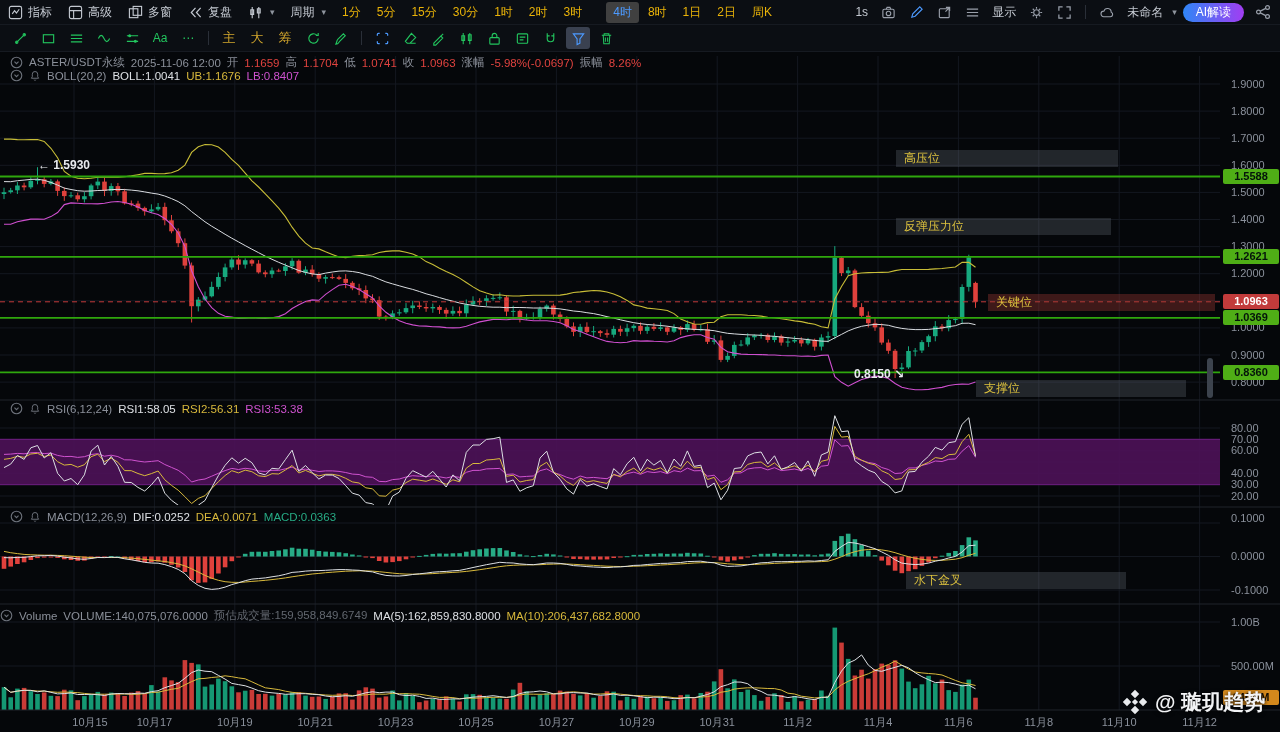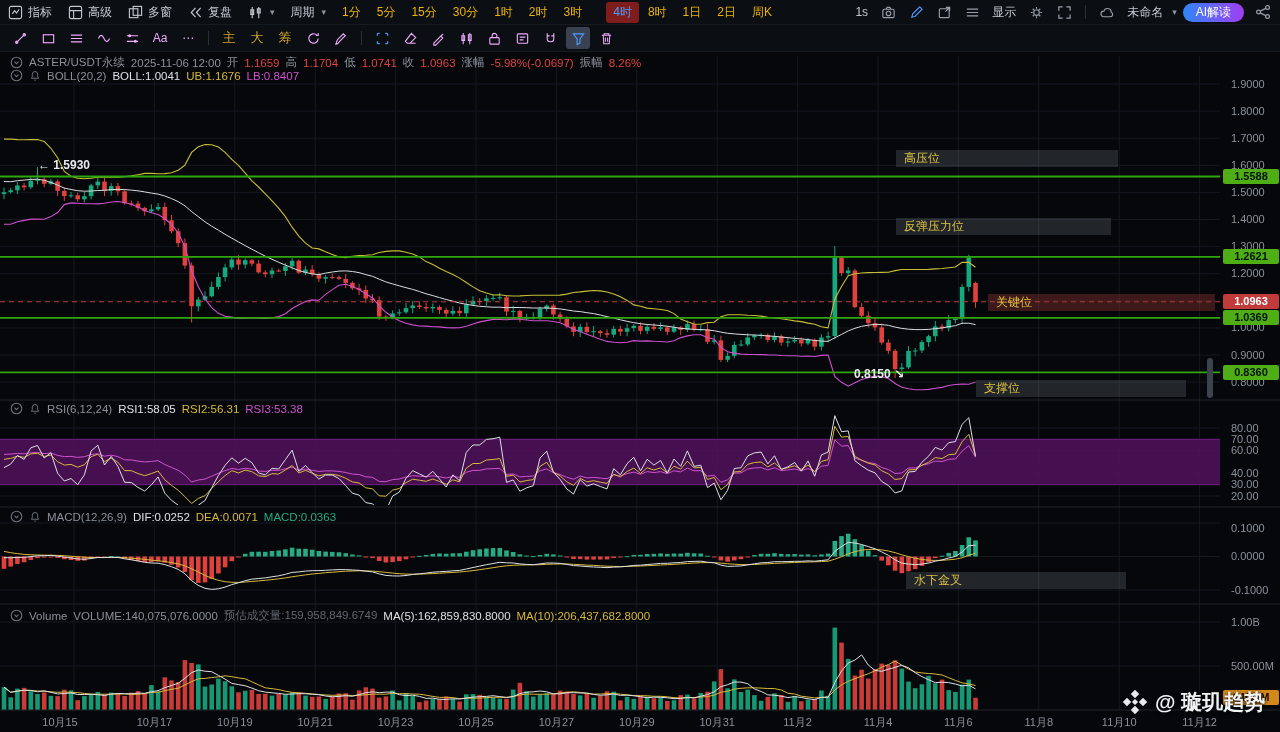--- a/index.html
+++ b/index.html
@@ -4,32 +4,32 @@
 <style>
   html,body{margin:0;padding:0;background:#05070a;}
   #app{position:relative;width:1280px;height:732px;overflow:hidden;background:#05070a;
        font-family:"Liberation Sans","DejaVu Sans",sans-serif;-webkit-font-smoothing:antialiased;}
   
   #topbar{position:absolute;left:0;top:0;width:1280px;height:25px;background:#0b0e13;
           border-bottom:1px solid #161a21;display:flex;align-items:center;box-sizing:border-box;}
   .tb-item{display:flex;align-items:center;gap:5px;color:#c3c8d0;font-size:12px;padding:0 8px;height:24px;cursor:pointer;white-space:nowrap;}
   .tb-item svg{display:block;}
   .tf{color:#eab308;font-size:12px;padding:2px 7px;margin:0 1px;border-radius:3px;cursor:pointer;white-space:nowrap;}
-  .tf.active{color:#4c9aff;background:#7f1d1d;margin-left:16px;}
+  .tf.active{color:#4c9aff;background:#404040;margin-left:16px;}
   .caret{color:#8f959e;font-size:9px;margin-left:2px;}
   #tb-right{margin-left:auto;display:flex;align-items:center;gap:2px;padding-right:4px;}
   .tb-ic{width:26px;height:22px;display:flex;align-items:center;justify-content:center;color:#9aa0ab;cursor:pointer;}
   .tb-text{color:#c3c8d0;font-size:12px;padding:0 5px;cursor:pointer;}
   .vdiv{width:1px;height:14px;background:#2a2f38;margin:0 6px;}
   #ai-btn{display:flex;align-items:center;justify-content:center;height:19px;padding:0 13px;border-radius:10px;
           background:linear-gradient(90deg,#2f86f6,#a13df2);color:#fff;font-size:12px;cursor:pointer;margin:0 4px;white-space:nowrap;}
   
   #toolbar2{position:absolute;left:0;top:25px;width:1280px;height:27px;background:#0b0e13;
             border-bottom:1px solid #161a21;display:flex;align-items:center;box-sizing:border-box;padding-left:6px;}
-  .tool{min-width:24px;height:22px;display:flex;align-items:center;justify-content:center;color:#f0abfc;
+  .tool{min-width:24px;height:22px;display:flex;align-items:center;justify-content:center;color:#22c55e;
         font-size:12px;cursor:pointer;margin:0 2px;border-radius:3px;}
   .tool.cn{color:#d2a62c;font-size:13px;}
   .tool.blue{color:#4c9aff;}
   .tool.hl{background:#3a4150;}
   
   #chartwrap{position:absolute;left:0;top:52px;width:1280px;height:680px;}
   #cv{position:absolute;left:0;top:0;z-index:1;}
   #overlay{position:absolute;left:0;top:0;width:1280px;height:680px;z-index:2;pointer-events:none;}
   .axis-label{position:absolute;left:1231px;color:#8b919c;font-size:11px;white-space:nowrap;}
   .badge{position:absolute;left:1223px;width:56px;height:15px;font-size:11px;font-weight:bold;
@@ -943,39 +943,39 @@
         <div class="axis-label" style="top:242.3px">1.1000</div>
         <div class="axis-label" style="top:269.4px">1.0000</div>
         <div class="axis-label" style="top:296.5px">0.9000</div>
         <div class="axis-label" style="top:323.6px">0.8000</div>
         <div class="axis-label" style="top:369.5px">80.00</div>
         <div class="axis-label" style="top:380.8px">70.00</div>
         <div class="axis-label" style="top:392.2px">60.00</div>
         <div class="axis-label" style="top:414.8px">40.00</div>
         <div class="axis-label" style="top:426.2px">30.00</div>
         <div class="axis-label" style="top:437.5px">20.00</div>
-        <div class="axis-label" style="top:470px">0.1000</div>
+        <div class="axis-label" style="top:460px">0.1000</div>
         <div class="axis-label" style="top:498.0px">0.0000</div>
         <div class="axis-label" style="top:531.5px">-0.1000</div>
         <div class="axis-label" style="top:563.5px">1.00B</div>
         <div class="axis-label" style="top:607.5px">500.00M</div>
         <div class="badge green" style="top:117.0px">1.5588</div>
         <div class="badge green" style="top:197.4px">1.2621</div>
         <div class="badge green" style="top:258.4px">1.0369</div>
         <div class="badge green" style="top:312.8px">0.8360</div>
         <div class="badge red" style="top:242.3px">1.0963</div>
         <div class="badge orange" style="top:638.2px">140.1M</div>
         <div class="anno " style="left:896px;top:98px;width:222px">高压位</div>
         <div class="anno " style="left:896px;top:166px;width:215px">反弹压力位</div>
         <div class="anno red" style="left:988px;top:242px;width:227px">关键位</div>
         <div class="anno " style="left:976px;top:328px;width:210px">支撑位</div>
         <div class="anno " style="left:906px;top:520px;width:220px">水下金叉</div>
         <div class="callout" style="left:38px;top:106px">← 1.5930</div>
         <div class="callout" style="left:854px;top:315px">0.8150 ↘</div>
-        <div class="xdate" style="left:60px">10月15</div>
+        <div class="xdate" style="left:90px">10月15</div>
         <div class="xdate" style="left:154.4px">10月17</div>
         <div class="xdate" style="left:234.8px">10月19</div>
         <div class="xdate" style="left:315.2px">10月21</div>
         <div class="xdate" style="left:395.6px">10月23</div>
         <div class="xdate" style="left:476.0px">10月25</div>
         <div class="xdate" style="left:556.4px">10月27</div>
         <div class="xdate" style="left:636.8px">10月29</div>
         <div class="xdate" style="left:717.2px">10月31</div>
         <div class="xdate" style="left:797.6px">11月2</div>
         <div class="xdate" style="left:878.0px">11月4</div>
@@ -1041,21 +1041,21 @@
         </svg>
       <svg width="12" height="12" viewBox="0 0 16 16" fill="none" stroke="#6b7079" stroke-width="1.3">
           <path d="M8 2a3.6 3.6 0 0 1 3.6 3.6V9l1.2 2H3.2L4.4 9V5.6A3.6 3.6 0 0 1 8 2zM6.8 13a1.3 1.3 0 0 0 2.4 0"></path>
         </svg>
       <span class="gray-v">MACD(12,26,9)</span>
       <span class="white-v">DIF:0.0252</span>
       <span class="yellow-v">DEA:0.0071</span>
       <span class="teal-v">MACD:0.0363</span>
     </div>
 
-    <div class="legend" style="left:10px;top:556px;justify-content:center;">
+    <div class="legend" style="left:0;top:556px;justify-content:center;">
       <svg width="13" height="13" viewBox="0 0 16 16" fill="none" stroke="#6b7079" stroke-width="1.4">
           <circle cx="8" cy="8" r="6.5"></circle>
           <path d="M5.5 7l2.5 2.5L10.5 7"></path>
         </svg>
       <span class="gray-v">Volume</span>
       <span class="gray-v">VOLUME:140,075,076.0000</span>
       <span class="dgray-v">预估成交量:159,958,849.6749</span>
       <span class="white-v">MA(5):162,859,830.8000</span>
       <span class="yellow-v">MA(10):206,437,682.8000</span>
     </div>

